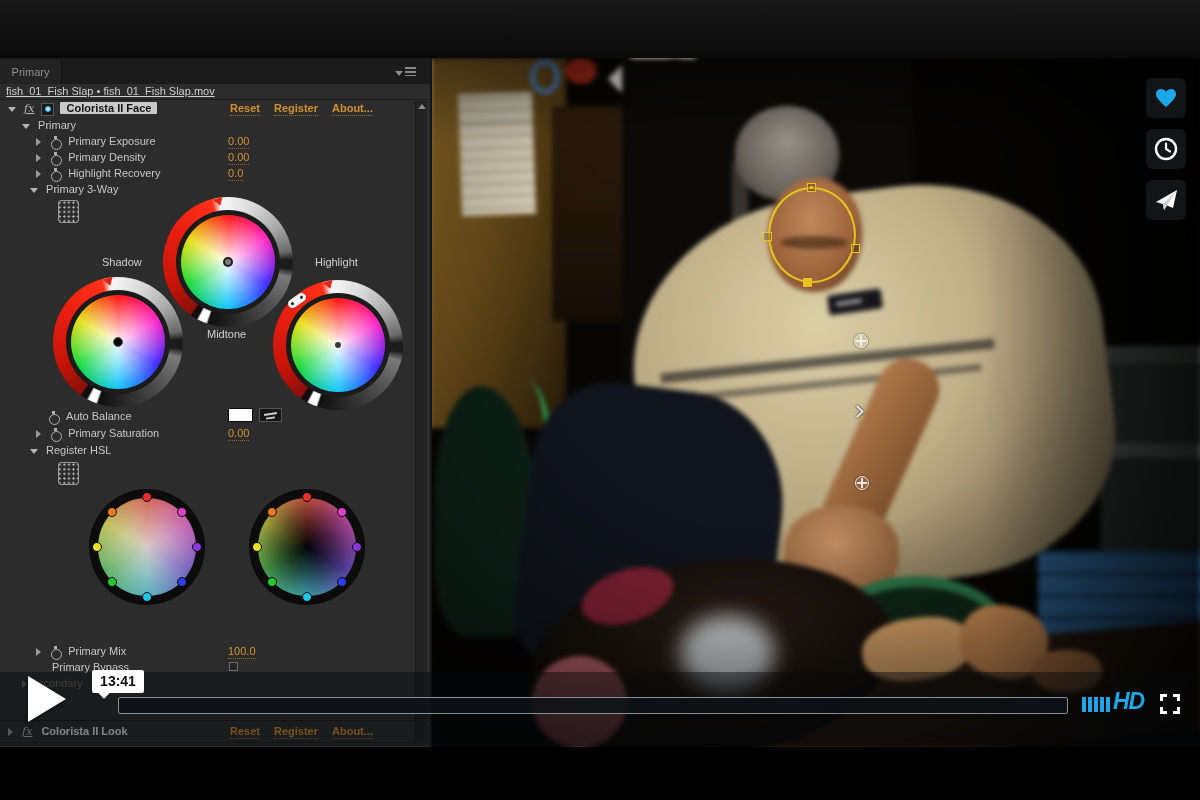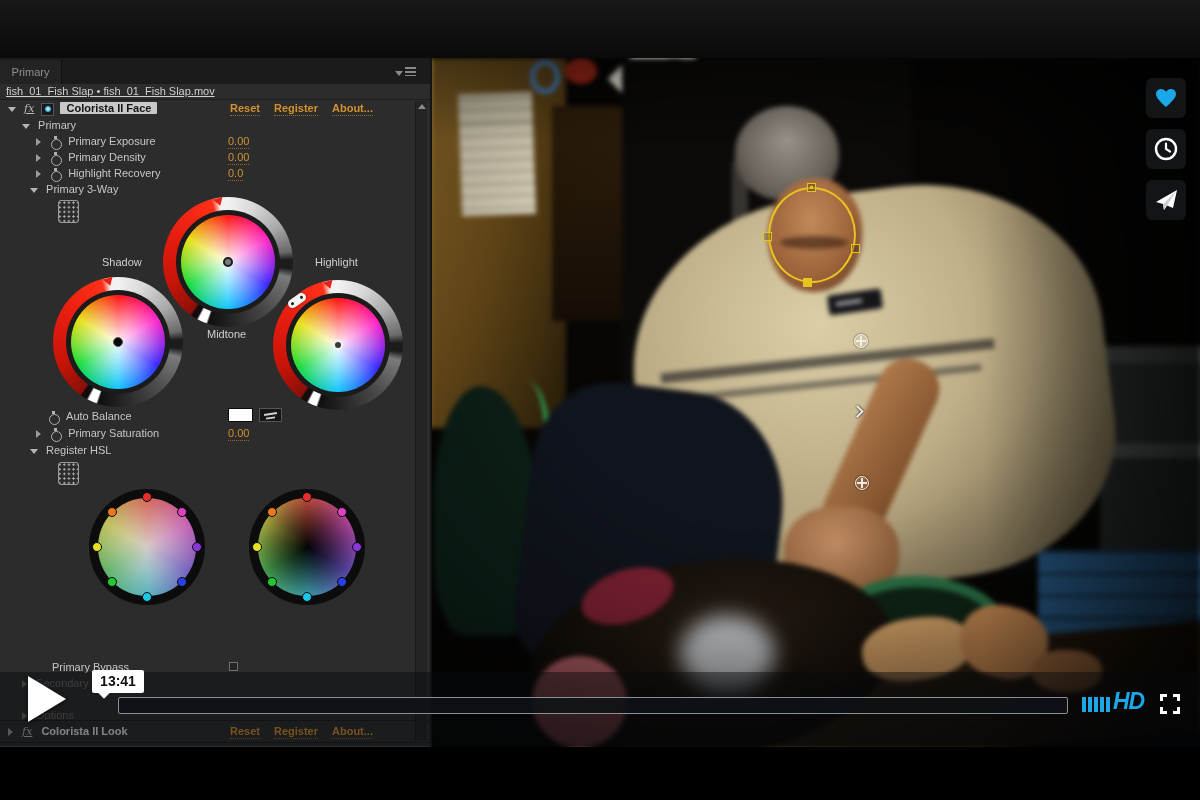--- a/index.html
+++ b/index.html
@@ -332,32 +332,34 @@
       <div class="hsl-dot" style="left:53px; top:3px;  background:#e62e2e"></div>
       <div class="hsl-dot" style="left:88px; top:18px; background:#e040c8"></div>
       <div class="hsl-dot" style="left:103px;top:53px; background:#8a35e0"></div>
       <div class="hsl-dot" style="left:88px; top:88px; background:#2b3fe8"></div>
       <div class="hsl-dot" style="left:53px; top:103px;background:#19c8e8"></div>
       <div class="hsl-dot" style="left:18px; top:88px; background:#22c832"></div>
       <div class="hsl-dot" style="left:3px;  top:53px; background:#e8e020"></div>
       <div class="hsl-dot" style="left:18px; top:18px; background:#e87a1a"></div>
     </div>
 
+    <div class="row" style="top:586px">
+      <span class="tri-r" style="margin-left:36px"></span>
+      <span class="stopwatch" style="margin-left:6px"></span>
+      <span style="margin-left:4px">Primary Mix</span>
+      <span class="pvalue">100.0</span>
+    </div>
     <div class="row" style="top:602px">
       <span style="margin-left:52px">Primary Bypass</span>
       <span class="checkbox"></span>
     </div>
 
     <div class="row faded-row" style="top:618px">
       <span class="tri-r" style="margin-left:22px; border-left-color:#77776a"></span>
-      <span style="margin-left:6px">Secondary</span>
-    </div>
-    <div class="row faded-row" style="top:650px">
-      <span class="tri-r" style="margin-left:22px; border-left-color:#77776a"></span>
-      <span style="margin-left:6px">Options</span>
+      <span style="">Secondary</span>
     </div>
 
     <div class="hsep" style="top:662px"></div>
 
     <div class="row" style="top:666px">
       <span class="tri-r" style="margin-left:8px"></span>
       <span class="fx-badge" style="margin-left:6px">fx</span>
       <span class="effect-name-plain" style="margin-left:6px">Colorista II Look</span>
       <span class="linkrow">
         <a class="ae-link">Reset</a>

